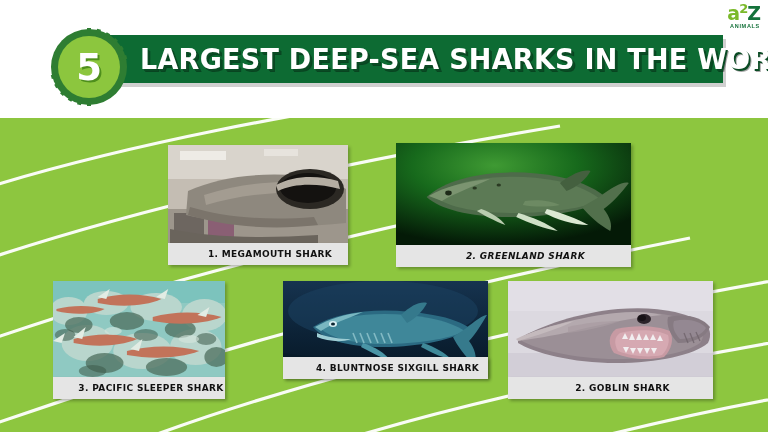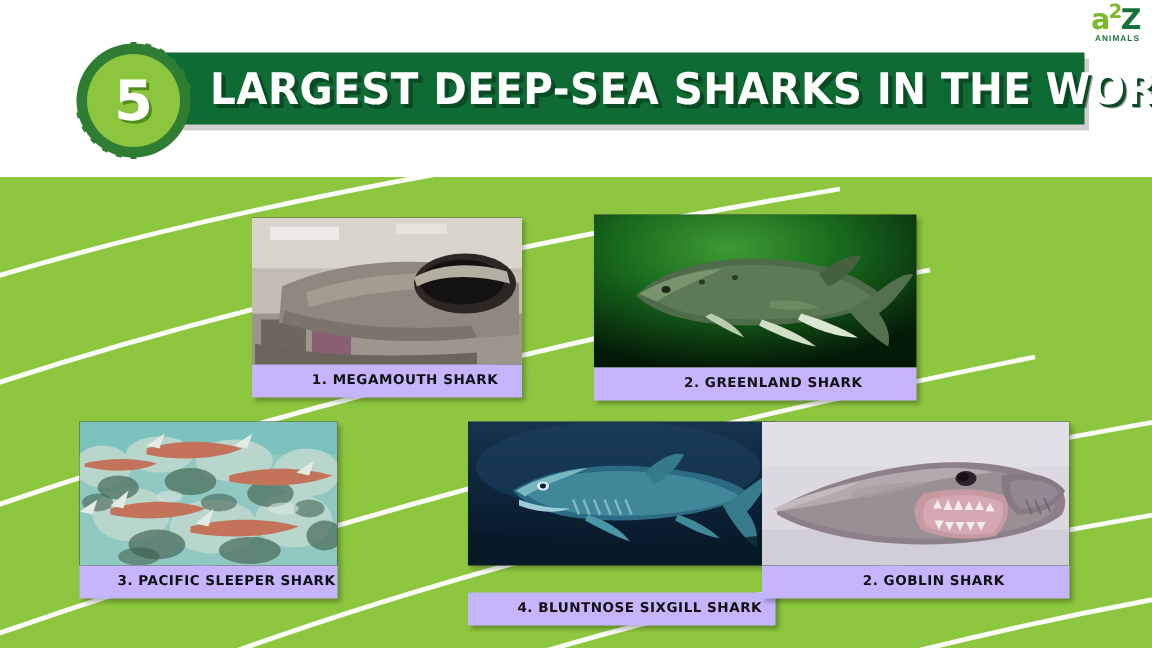--- a/index.html
+++ b/index.html
@@ -73,38 +73,38 @@
   
   .card{position:absolute;z-index:4;}
   .photo{
     position:absolute;left:0;top:0;right:0;
     overflow:hidden;background:#333;
     box-shadow:2px 2px 3px rgba(0,0,0,.25);
   }
   .photo svg{display:block;width:100%;height:100%;}
   .caption{
     position:absolute;left:0;right:0;bottom:0;height:22px;
-    background:#c4b5fd;
+    background:#e5e5e5;
     display:flex;align-items:center;justify-content:center;
     color:#111111;
     font-family:"DejaVu Sans", sans-serif;
     font-weight:bold;font-size:9px;letter-spacing:.35px;
     box-shadow:2px 2px 3px rgba(0,0,0,.28);
     white-space:nowrap;
     padding-left:24px;
   }
 
   
   #card-1{left:168px;top:145px;width:180px;height:120px;}
   #card-1 .photo{height:98px;}
-  #card-2{left:396px;top:143px;width:215px;height:124px;}
+  #card-2{left:396px;top:143px;width:235px;height:124px;font-style:italic;}
   #card-2 .photo{height:102px;}
   #card-3{left:53px;top:281px;width:172px;height:118px;}
   #card-3 .photo{height:96px;}
-  #card-4{left:283px;top:281px;width:205px;height:136px;margin-left:29px;}
+  #card-4{left:283px;top:281px;width:205px;height:98px;}
   #card-4 .photo{height:96px;}
   #card-5{left:508px;top:281px;width:205px;height:118px;}
   #card-5 .photo{height:96px;}
 </style>
 </head>
 <body>
 
 <div id="body-bg">
   <svg width="768" height="314" viewBox="0 0 768 314">
     <rect x="0" y="0" width="768" height="314" fill="#8dc63f"></rect>

